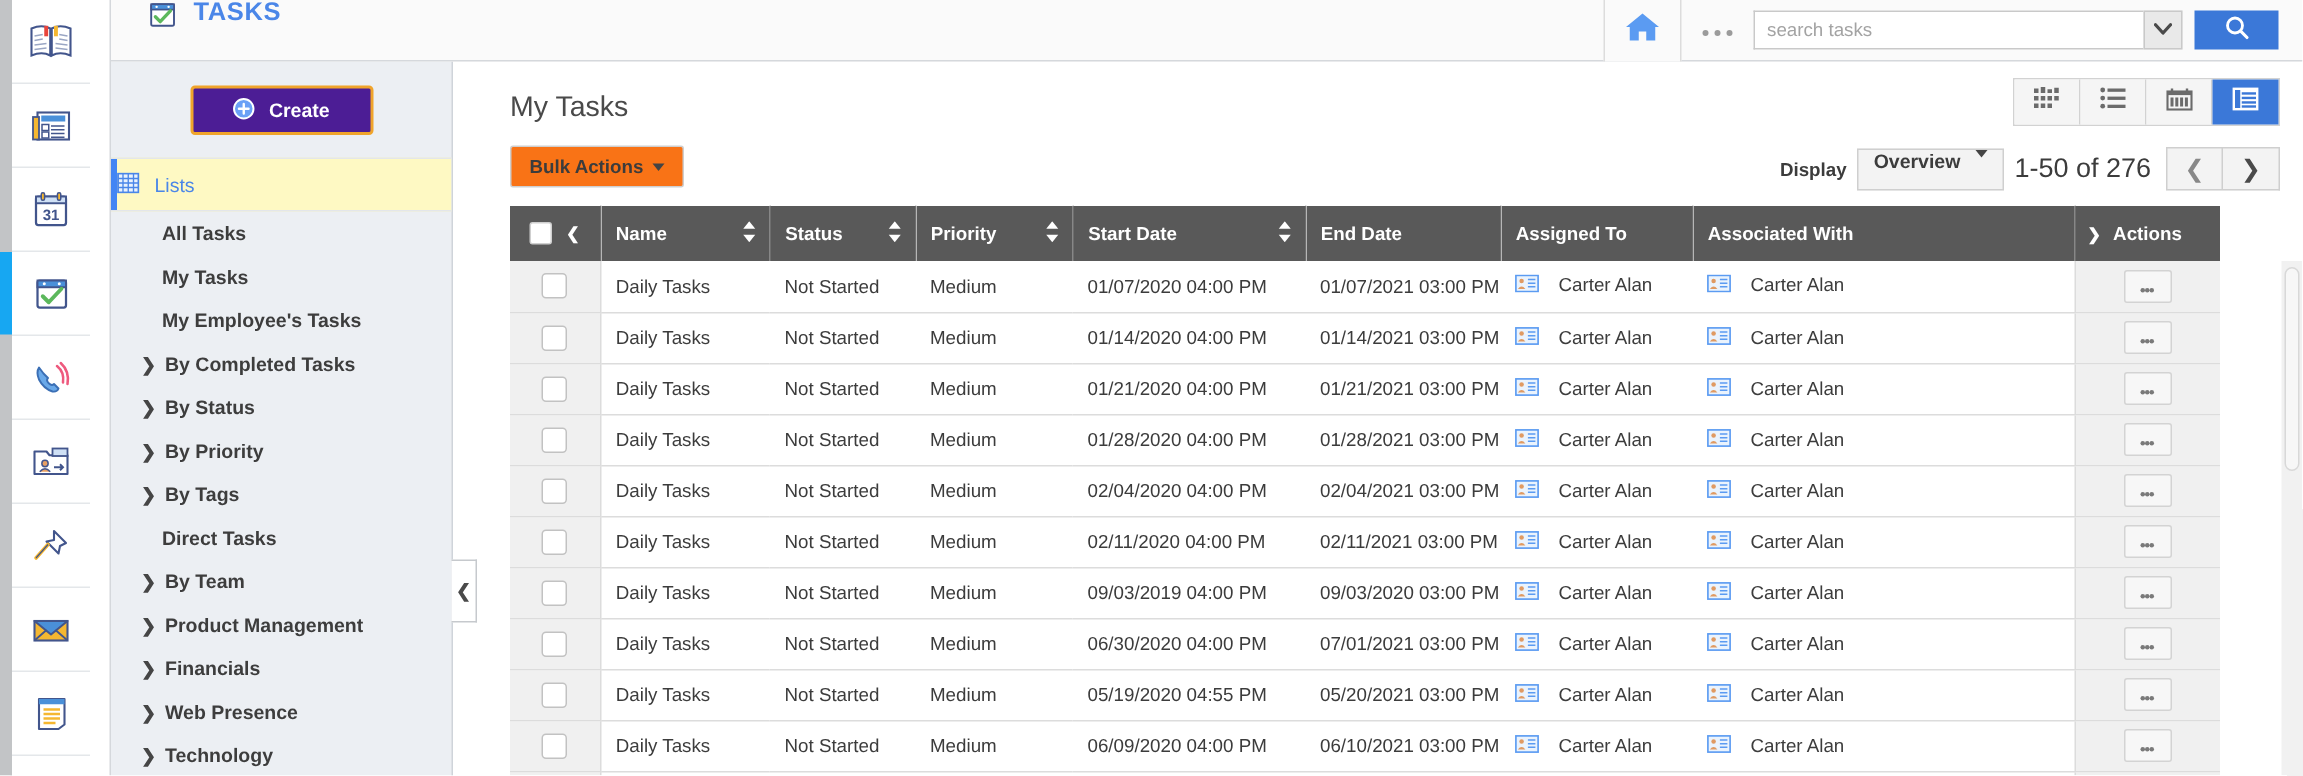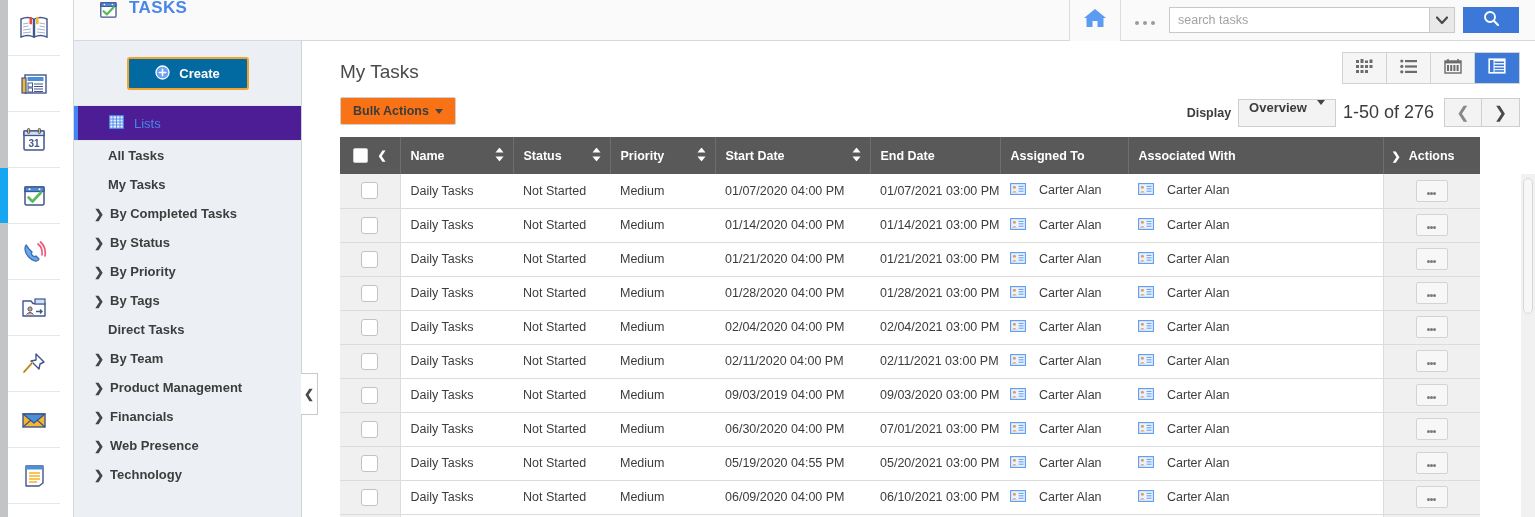--- a/index.html
+++ b/index.html
@@ -86,33 +86,33 @@
 
   
   .navpanel {
     position: absolute; left: 74px; top: 41px; width: 228px; bottom: 0;
     background: #eceff3; border-right: 1px solid #cfd4da; overflow: hidden;
     z-index: 4;
   }
   .create-btn {
     margin: 16px auto 0 auto; display: flex; align-items: center;
     justify-content: center; gap: 9px;
-    width: 122px; height: 33px; background: #0369a1;
+    width: 122px; height: 33px; background: #4c1d95;
     border: 2px solid #f0a42b; border-radius: 3px;
     color: #fff; font-size: 13px; font-weight: bold; cursor: pointer;
   }
   .nav-list { margin-top: 15px; }
   .nav-row {
     height: 29px; display: flex; align-items: center; cursor: pointer;
     font-size: 13px; color: #3d3d3d; font-weight: bold; padding-left: 20px;
     position: relative;
   }
   .nav-row.selected {
-    background: #4c1d95; color: #4a86e8; font-weight: normal;
-    height: 36px; padding-left: 35px; gap: 10px;
+    background: #fef9c3; color: #4a86e8; font-weight: normal;
+    height: 36px; padding-left: 4px; gap: 10px;
     border-top: 1px solid #e3e6ea; border-bottom: 1px solid #e3e6ea;
   }
   .nav-row.selected::before {
     content: ""; position: absolute; left: 0; top: 0; bottom: 0;
     width: 4px; background: #4285f4;
   }
   .nav-row .chev {
     width: 14px; display: inline-block; color: #454545; font-size: 12px;
     font-weight: bold; margin-right: 2px;
   }
@@ -438,20 +438,23 @@
           </svg>
         </span>
         <span>Lists</span>
       </div>
 
       <div class="nav-row leaf-indent">
         <span>All Tasks</span>
       </div>
       <div class="nav-row leaf-indent">
         <span>My Tasks</span>
+      </div>
+      <div class="nav-row leaf-indent">
+        <span>My Employee's Tasks</span>
       </div>
 
       <div class="nav-row">
         <span class="chev">❯</span>
         <span>By Completed Tasks</span>
       </div>
       <div class="nav-row">
         <span class="chev">❯</span>
         <span>By Status</span>
       </div>

